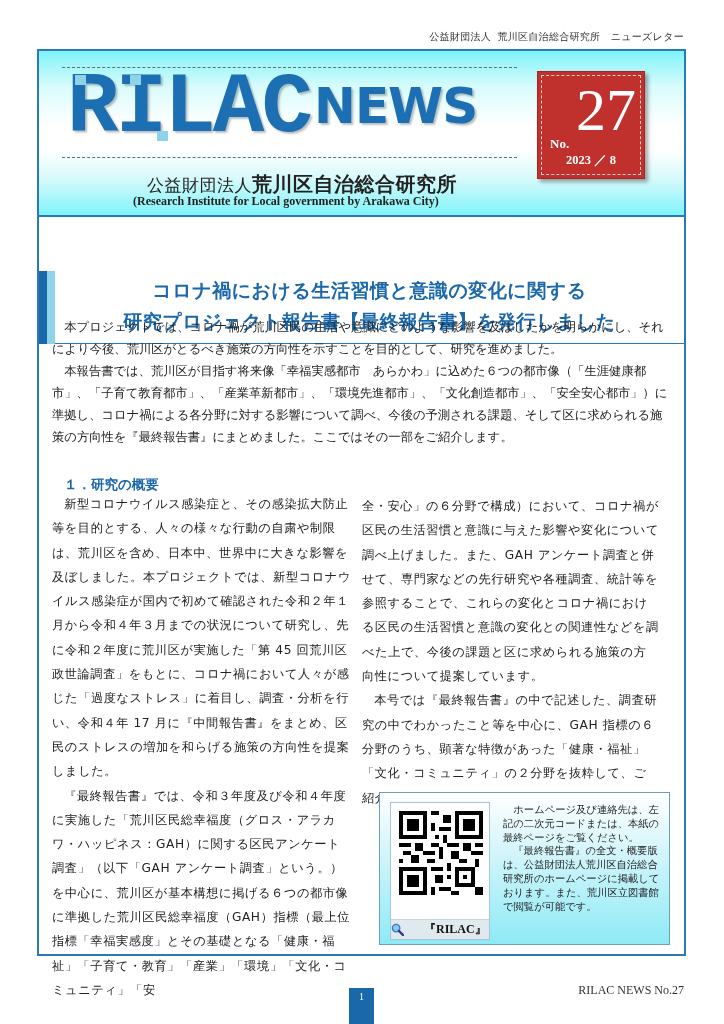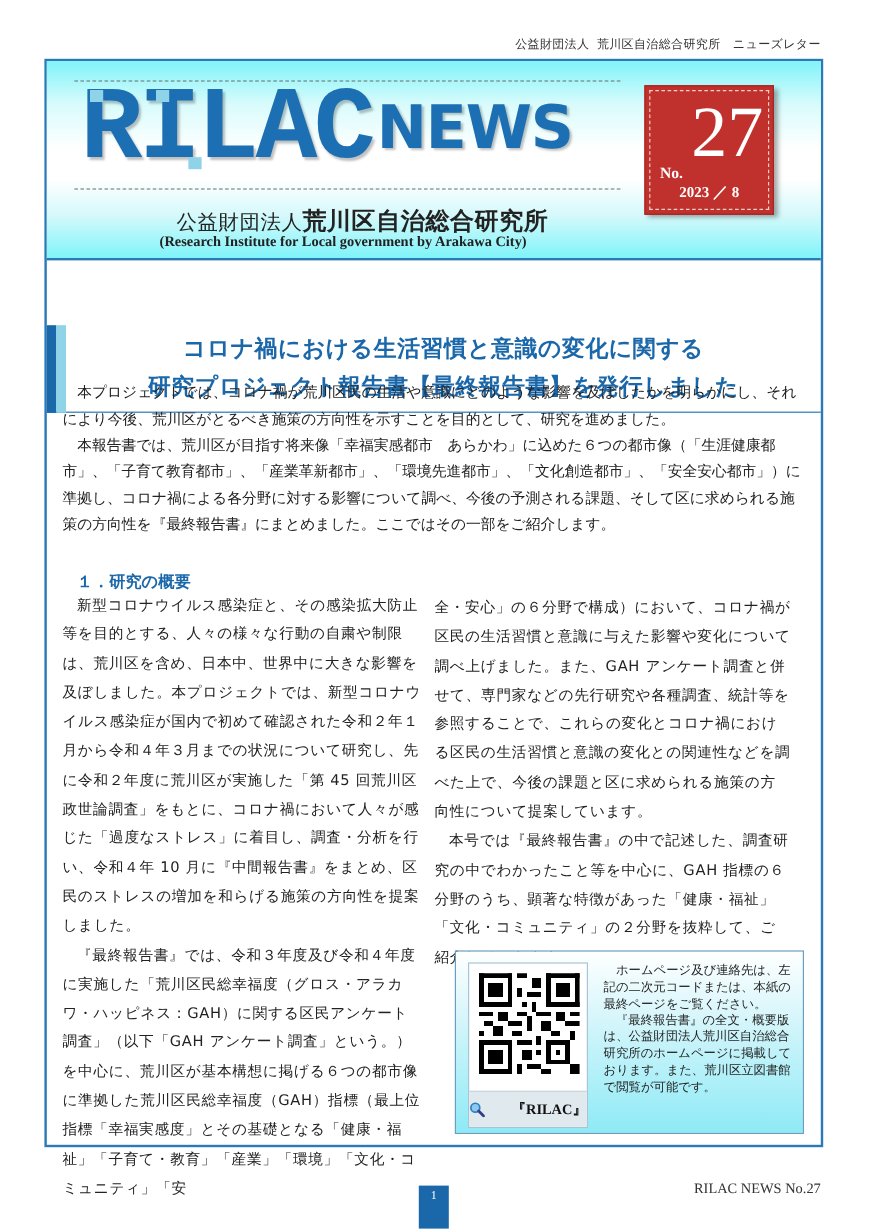--- a/index.html
+++ b/index.html
@@ -118,23 +118,23 @@
     background: linear-gradient(to bottom, #ffffff 0%, #d8f6fb 35%, #8eeaf6 100%);
   }
   .qr-card {
     position: absolute; left: 10px; top: 9px; width: 100px; height: 138px;
     background: #fff; border: 1px solid #a9c4d4;
   }
   .qr {
     position: absolute; left: 8px; top: 8px; width: 84px; height: 84px;
   }
   .qr-label {
-    position: absolute; left: 0; bottom: 0; width: 100%; height: 30px;
+    position: absolute; left: 0; bottom: 0; width: 100%; height: 20px;
     background: #dfe9ee; border-top: 1px solid #c7d6de;
-    display: flex; align-items: center; justify-content: space-between; gap: 9px;
+    display: flex; align-items: center; justify-content: flex-start; gap: 20px;
     font-family: "Liberation Serif", serif; font-weight: bold; font-size: 12px; color: #111;
   }
   .info-text {
     position: absolute; left: 123px; top: 10px; width: 160px;
     font-size: 10.3px; line-height: 13.8px; color: #222;
   }
   .info-text p { text-indent: 1em; }
 
   .footer-label {
     position: absolute; right: 40px; top: 983px;
@@ -186,21 +186,21 @@
   </div>
 
   <div class="intro">
     <p>本プロジェクトでは、コロナ禍が荒川区民の生活や意識にどのような影響を及ぼしたかを明らかにし、それにより今後、荒川区がとるべき施策の方向性を示すことを目的として、研究を進めました。</p>
     <p>本報告書では、荒川区が目指す将来像「幸福実感都市　あらかわ」に込めた６つの都市像（「生涯健康都市」、「子育て教育都市」、「産業革新都市」、「環境先進都市」、「文化創造都市」、「安全安心都市」）に準拠し、コロナ禍による各分野に対する影響について調べ、今後の予測される課題、そして区に求められる施策の方向性を『最終報告書』にまとめました。ここではその一部をご紹介します。</p>
   </div>
 
   <div class="section-heading">１．研究の概要</div>
 
   <div class="col-left">
-    <p>新型コロナウイルス感染症と、その感染拡大防止等を目的とする、人々の様々な行動の自粛や制限は、荒川区を含め、日本中、世界中に大きな影響を及ぼしました。本プロジェクトでは、新型コロナウイルス感染症が国内で初めて確認された令和２年１月から令和４年３月までの状況について研究し、先に令和２年度に荒川区が実施した「第 45 回荒川区政世論調査」をもとに、コロナ禍において人々が感じた「過度なストレス」に着目し、調査・分析を行い、令和４年 10 月に『中間報告書』をまとめ、区民のストレスの増加を和らげる施策の方向性を提案しました。</p>
+    <p>新型コロナウイルス感染症と、その感染拡大防止等を目的とする、人々の様々な行動の自粛や制限は、荒川区を含め、日本中、世界中に大きな影響を及ぼしました。本プロジェクトでは、新型コロナウイルス感染症が国内で初めて確認された令和２年１月から令和４年３月までの状況について研究し、先に令和２年度に荒川区が実施した「第 45 回荒川区政世論調査」をもとに、コロナ禍において人々が感じた「過度なストレス」に着目し、調査・分析を行い、令和４年 17 月に『中間報告書』をまとめ、区民のストレスの増加を和らげる施策の方向性を提案しました。</p>
     <p>『最終報告書』では、令和３年度及び令和４年度に実施した「荒川区民総幸福度（グロス・アラカワ・ハッピネス：GAH）に関する区民アンケート調査」（以下「GAH アンケート調査」という。）を中心に、荒川区が基本構想に掲げる６つの都市像に準拠した荒川区民総幸福度（GAH）指標（最上位指標「幸福実感度」とその基礎となる「健康・福祉」「子育て・教育」「産業」「環境」「文化・コミュニティ」「安</p>
   </div>
 
   <div class="col-right">
     <p style="text-indent:0">全・安心」の６分野で構成）において、コロナ禍が区民の生活習慣と意識に与えた影響や変化について調べ上げました。また、GAH アンケート調査と併せて、専門家などの先行研究や各種調査、統計等を参照することで、これらの変化とコロナ禍における区民の生活習慣と意識の変化との関連性などを調べた上で、今後の課題と区に求められる施策の方向性について提案しています。</p>
     <p>本号では『最終報告書』の中で記述した、調査研究の中でわかったこと等を中心に、GAH 指標の６分野のうち、顕著な特徴があった「健康・福祉」「文化・コミュニティ」の２分野を抜粋して、ご紹介していきます。</p>
   </div>
 
   <div class="info-box">
     <div class="qr-card">

